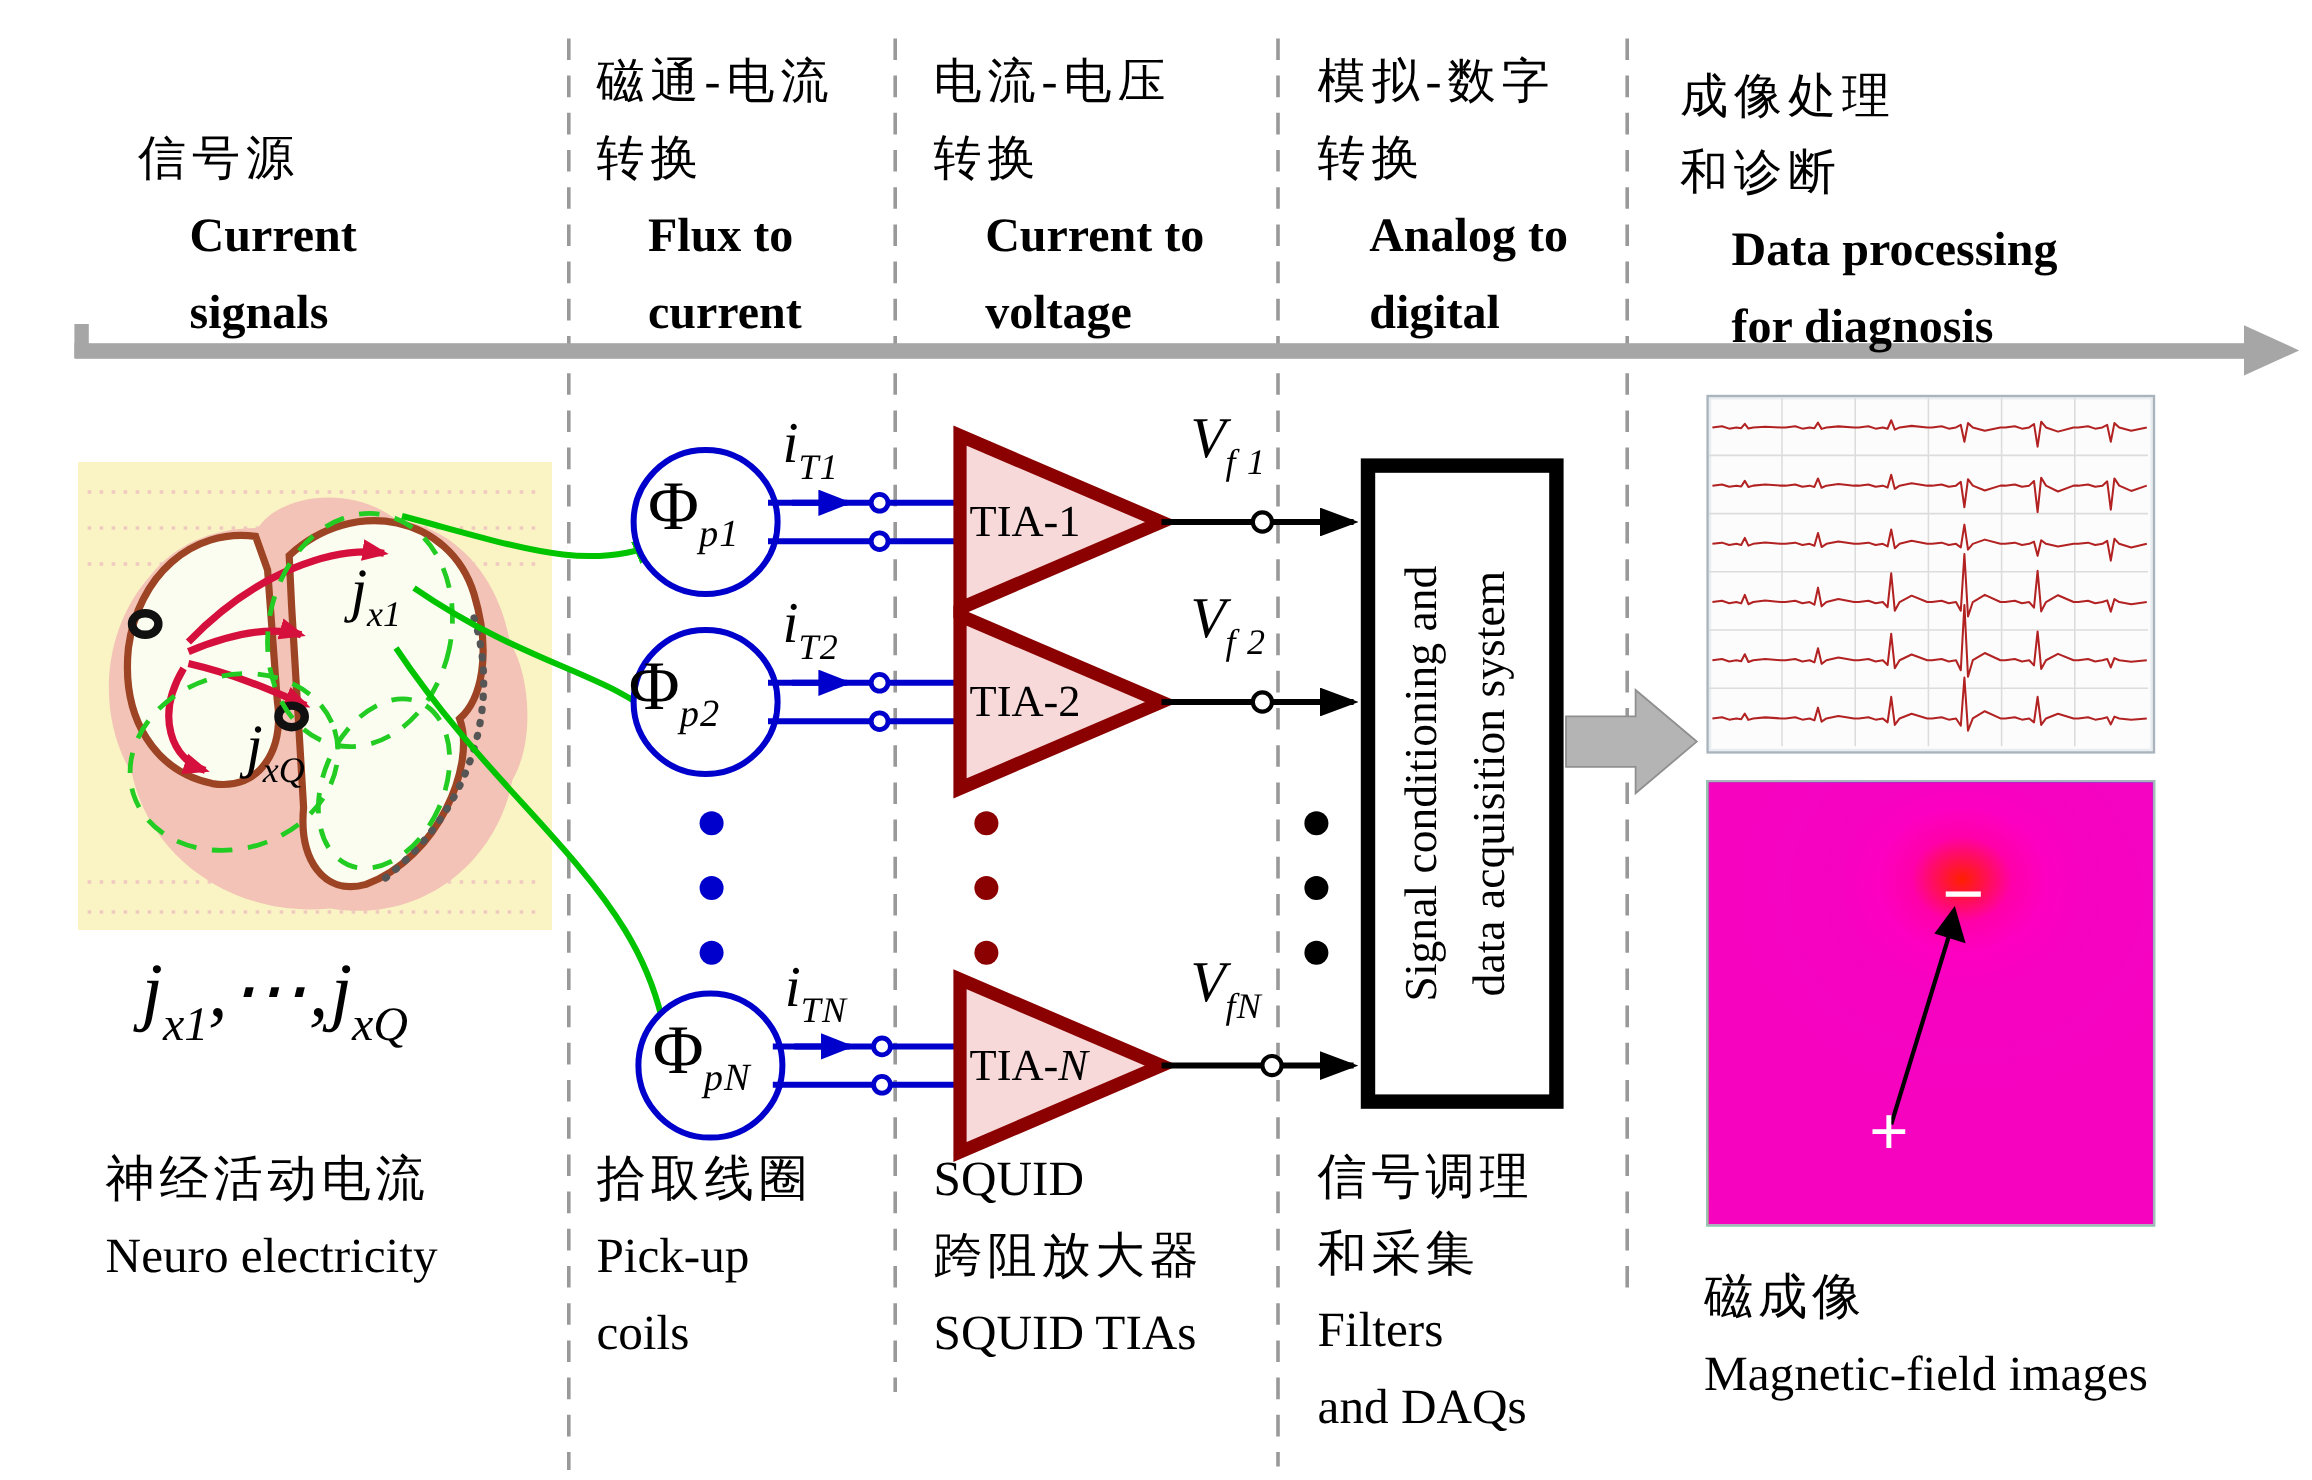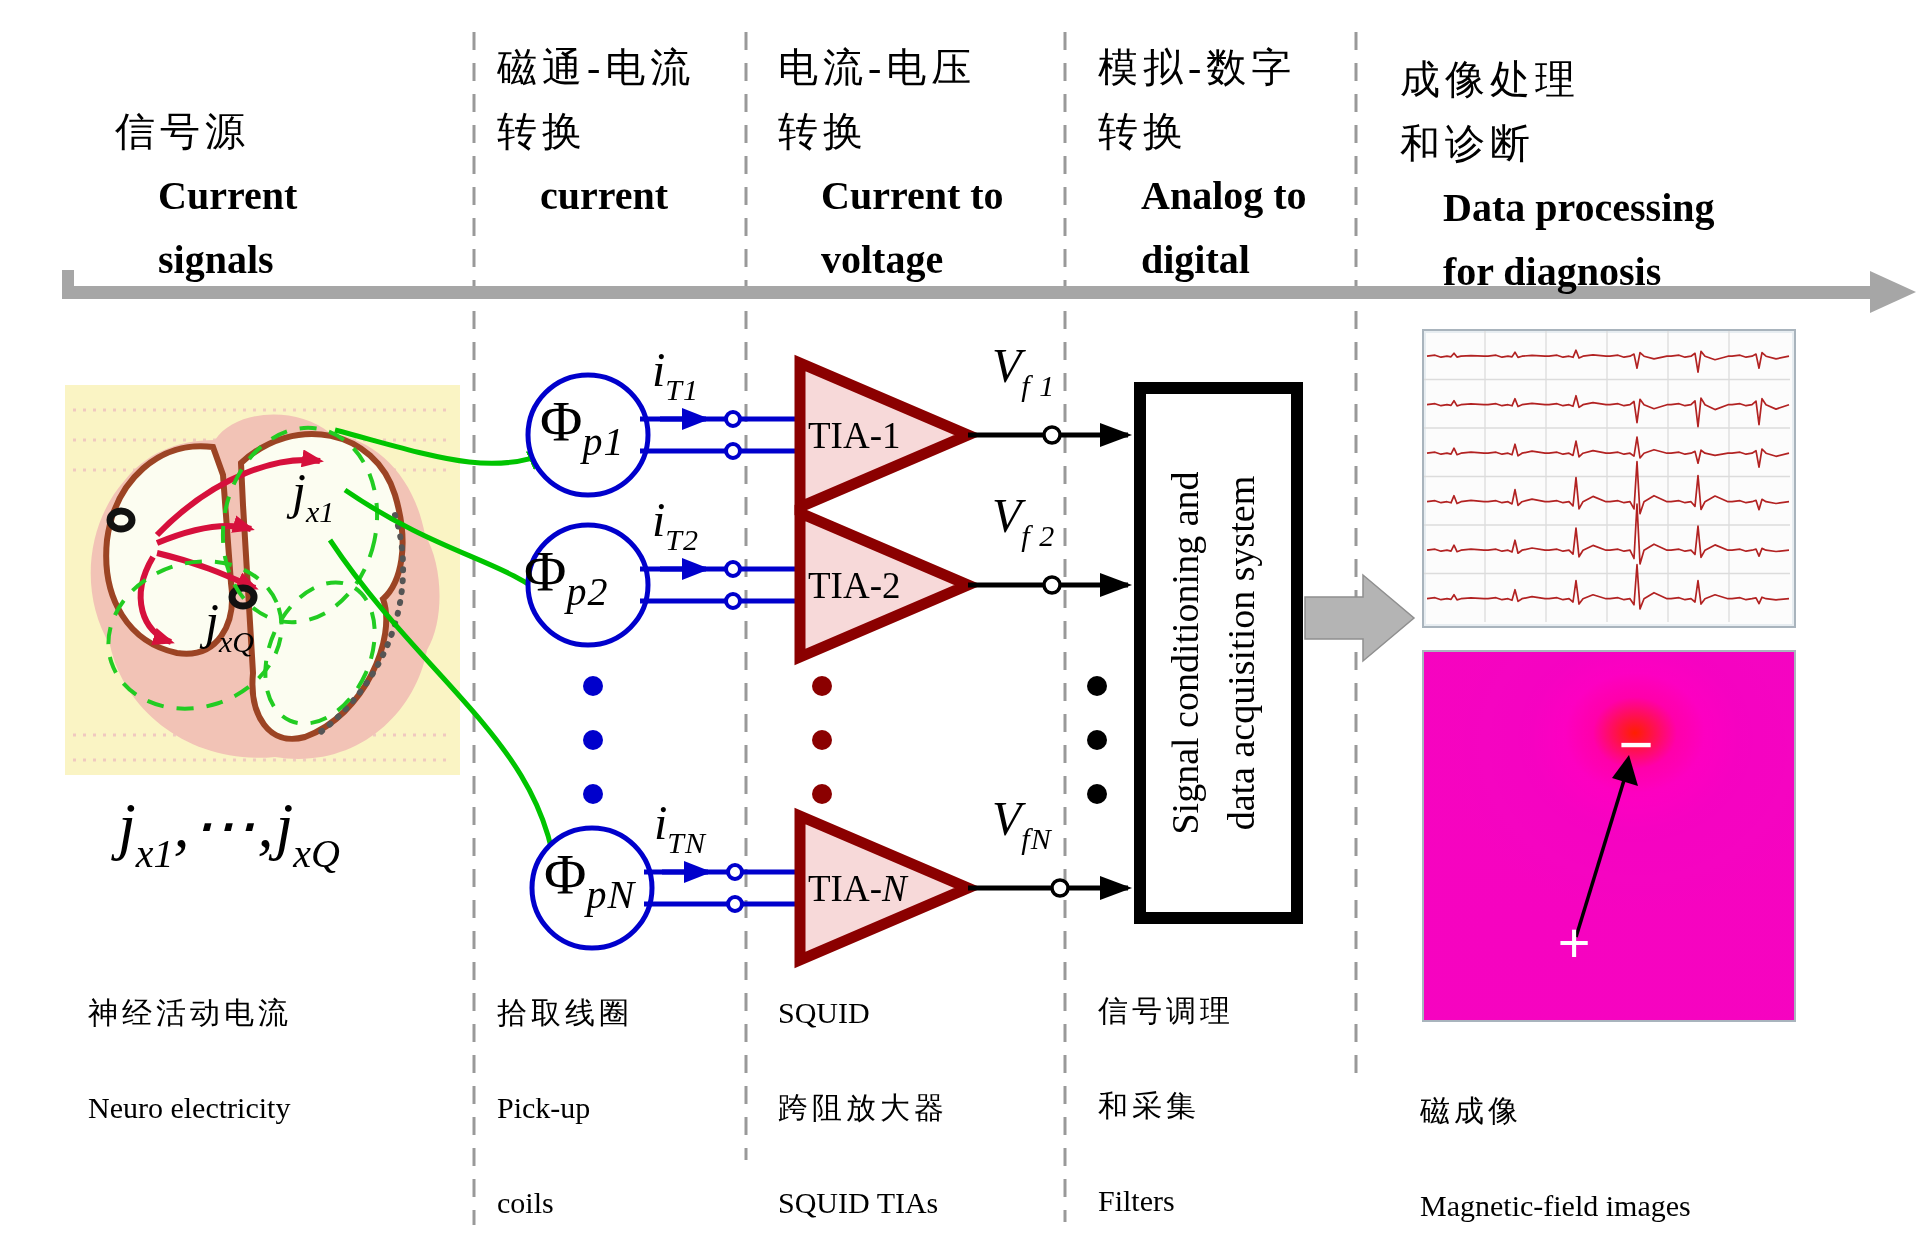--- a/index.html
+++ b/index.html
@@ -5,28 +5,28 @@
   html,body{margin:0;padding:0;background:#ffffff;}
   .stage{position:relative;width:1927px;height:1233px;background:#ffffff;overflow:hidden;
          font-family:"Liberation Serif","DejaVu Serif",serif;color:#000;}
   .abs{position:absolute;}
   svg{display:block;}
   
   .hblock{position:absolute;}
   .hline{font-size:40px;line-height:64px;white-space:nowrap;}
   .hline.cn{letter-spacing:5px;}
   .hline.enb{font-weight:bold;margin-left:43px;}
-  .fline{font-size:30px;line-height:64px;white-space:nowrap;margin-top:31px;}
+  .fline{font-size:41px;line-height:64px;white-space:nowrap;}
   .fline.cn{letter-spacing:4px;}
   
   .mathlab{position:absolute;white-space:nowrap;}
   .mathlab .base{font-style:italic;font-size:48px;}
   .mathlab sub{font-style:italic;font-size:30px;vertical-align:-14px;letter-spacing:1px;}
   .phi-label .base{font-style:normal;font-size:58px;}
-  .phi-label sub{font-size:40px;text-align:right;}
+  .phi-label sub{font-size:32px;text-align:right;}
   .formula{position:absolute;white-space:nowrap;font-size:64px;font-style:italic;}
   .formula sub{font-size:40px;vertical-align:-20px;}
   .formula .mid{letter-spacing:2px;}
   .tia-label{position:absolute;font-size:37px;white-space:nowrap;}
   .tia-label .ital{font-style:italic;}
   .heart-j{position:absolute;white-space:nowrap;font-style:italic;text-align:center;}
   .heart-j .base{font-size:50px;}
   .heart-j sub{font-size:30px;vertical-align:-14px;font-style:italic;}
   
   .boxtext{position:absolute;left:958px;top:592px;width:520px;height:122px;
@@ -181,20 +181,21 @@
   </svg>
 
   <div class="hblock" style="left:115px;top:100px">
     <div class="hline cn">信号源</div>
     <div class="hline enb">Current</div>
     <div class="hline enb">signals</div>
   </div>
   <div class="hblock" style="left:497px;top:36px">
     <div class="hline cn">磁通-电流</div>
     <div class="hline cn">转换</div>
+    <div class="hline enb">Flux to</div>
     <div class="hline enb">current</div>
   </div>
   <div class="hblock" style="left:778px;top:36px">
     <div class="hline cn">电流-电压</div>
     <div class="hline cn">转换</div>
     <div class="hline enb">Current to</div>
     <div class="hline enb">voltage</div>
   </div>
   <div class="hblock" style="left:1098px;top:36px">
     <div class="hline cn">模拟-数字</div>

